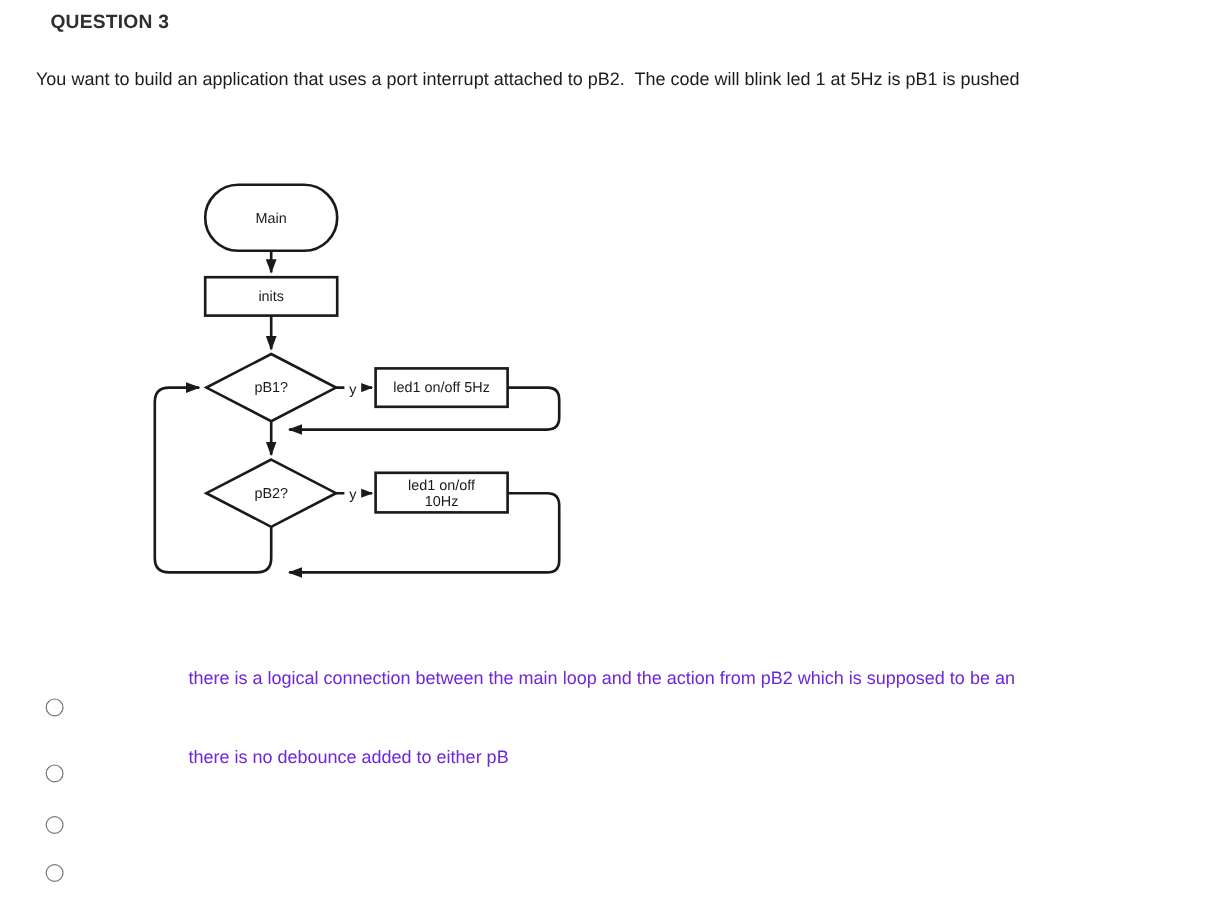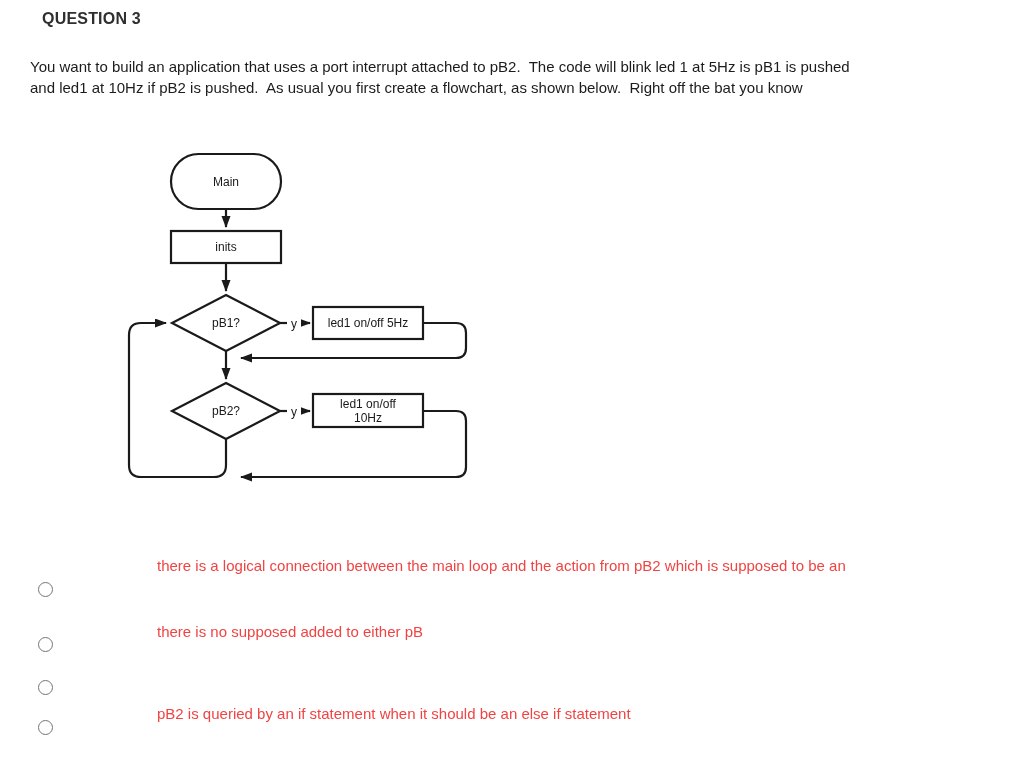--- a/index.html
+++ b/index.html
@@ -21,54 +21,53 @@
     font-weight: bold;
     color: #2f2f2f;
     letter-spacing: 0.2px;
   }
   .prompt {
     left: 30px; top: 57px;
     font-size: 15px;
     line-height: 20.5px;
     color: #1c1c1c;
   }
-  .prompt div { white-space: pre; }
+  .prompt div { white-space: pre; text-align: right; }
 
   .flowchart-svg { left: 110px; top: 145px; }
   .fc-text {
     font-family: "Liberation Sans", sans-serif;
     font-size: 12px;
     fill: #1a1a1a;
   }
 
   .option-text {
     font-size: 15px;
     line-height: 24px;
-    color: #ef4444;
+    color: #6d28d9;
     width: 860px;
   }
   .radio {
     width: 15px; height: 15px;
     border: 1px solid #757575;
     border-radius: 50%;
     background: #fff;
     box-sizing: border-box;
     cursor: pointer;
   }
 </style>
 </head>
 <body>
 
 <div class="page">
 
   <div class="abs question-header">QUESTION 3</div>
 
   <div class="abs prompt">
     <div>You want to build an application that uses a port interrupt attached to pB2.  The code will blink led 1 at 5Hz is pB1 is pushed</div>
-    <div>and led1 at 10Hz if pB2 is pushed.  As usual you first create a flowchart, as shown below.  Right off the bat you know</div>
   </div>
 
   <svg class="abs flowchart-svg" width="380" height="360" viewBox="0 0 380 360">
     <defs>
       <marker id="arrow" markerUnits="userSpaceOnUse" markerWidth="13" markerHeight="10" refX="11" refY="4.5" orient="auto">
         <path d="M0,0 L12,4.5 L0,9 Z" fill="#1a1a1a"></path>
       </marker>
     </defs>
 
     <rect x="61" y="9" width="110" height="55" rx="27.5" fill="#ffffff" stroke="#1a1a1a" stroke-width="2.2"></rect>
@@ -111,23 +110,20 @@
     <path d="M 116,294 L 116,320 Q 116,332 104,332 L 31,332 Q 19,332 19,320 L 19,190 Q 19,178 31,178 L 56,178" fill="none" stroke="#1a1a1a" stroke-width="2.2" marker-end="url(#arrow)"></path>
   </svg>
 
   <div class="abs radio" style="left:38px; top:582px;"></div>
   <div class="abs option-text" style="left:157px; top:554px;">
     <div>there is a logical connection between the main loop and the action from pB2 which is supposed to be an</div>
   </div>
 
   <div class="abs radio" style="left:38px; top:637px;"></div>
   <div class="abs option-text" style="left:157px; top:620px;">
-    <div>there is no supposed added to either pB</div>
+    <div>there is no debounce added to either pB</div>
   </div>
 
   <div class="abs radio" style="left:38px; top:680px;"></div>
 
   <div class="abs radio" style="left:38px; top:720px;"></div>
-  <div class="abs option-text" style="left:157px; top:702px;">
-    <div>pB2 is queried by an if statement when it should be an else if statement</div>
-  </div>
 
 </div>
 
 </body></html>

